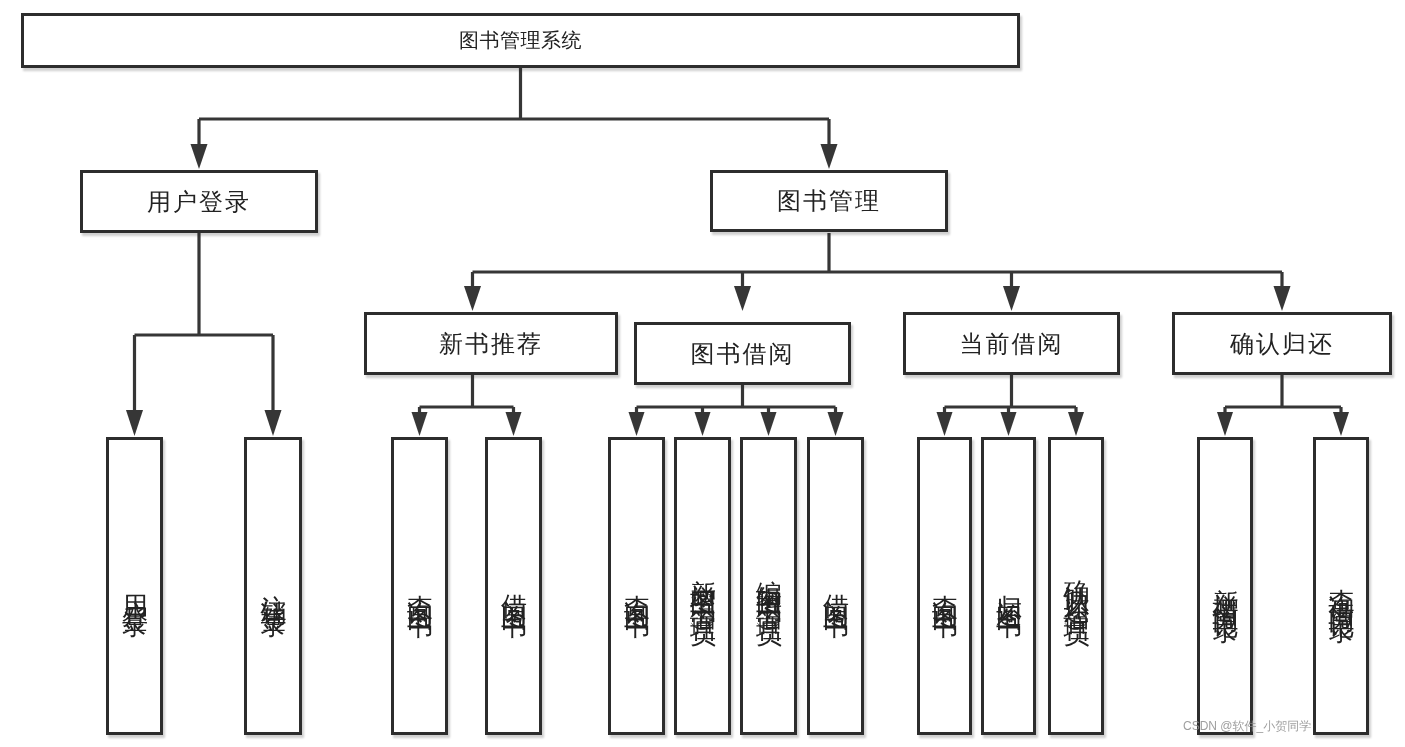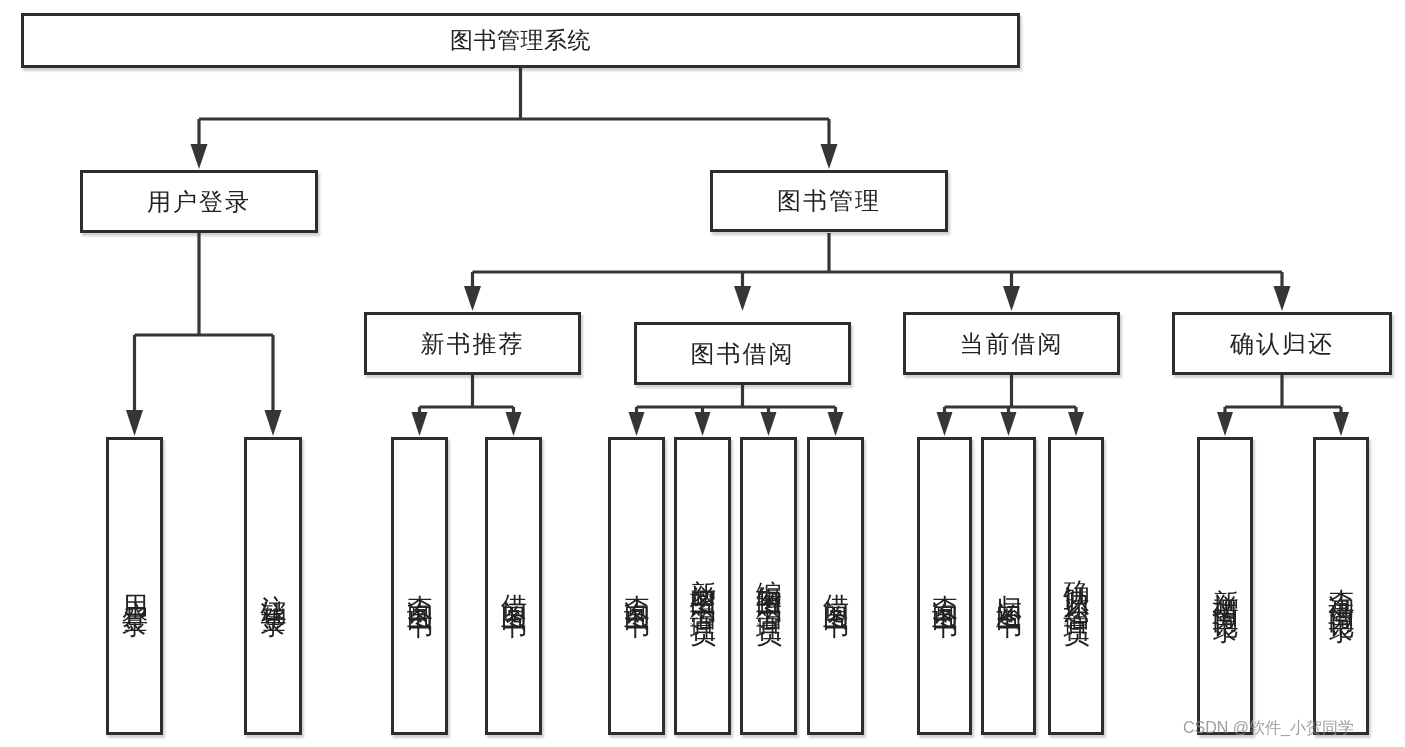--- a/index.html
+++ b/index.html
@@ -9,25 +9,25 @@
   body{width:1405px;height:747px;overflow:hidden;
        font-family:"Liberation Sans","DejaVu Sans",sans-serif;color:var(--text);}
   .stage{position:relative;width:1405px;height:747px;background:var(--bg);}
   svg.wires{position:absolute;left:0;top:0;z-index:1;}
   svg.wires path{fill:none;stroke:var(--line);stroke-width:3.2;}
   svg.wires polygon{fill:var(--line);stroke:none;}
   .box{position:absolute;box-sizing:border-box;background:#fff;border:3px solid var(--border);
        display:flex;align-items:center;justify-content:center;z-index:2;
        box-shadow:2px 3px 2px rgba(40,40,40,.22);}
   .box.h{font-size:24px;letter-spacing:2px;white-space:nowrap;}
-  .box.h.root{font-size:23px;letter-spacing:.5px;}
+  .box.h.root{font-size:20px;letter-spacing:.5px;}
   .box.v .vtext{writing-mode:vertical-lr;text-orientation:mixed;
        font-size:26px;letter-spacing:6px;line-height:1.15;}
   .watermark{position:absolute;left:1183px;top:718px;z-index:5;
-       font-size:16px;color:var(--watermark);opacity:.85;white-space:nowrap;}
+       font-size:12px;color:var(--watermark);opacity:.85;white-space:nowrap;}
 </style>
 </head>
 <body>
 
 <div class="stage">
 
   <svg class="wires" width="1405" height="747" viewBox="0 0 1405 747">
     <g>
       <path d="M520.5 68 V119 M199 119 H829 M199 119 V146 M829 119 V146"></path>
       <polygon points="199,169 190.5,144 207.5,144"></polygon>
@@ -68,21 +68,21 @@
       <polygon points="1225,436 1217,412 1233,412"></polygon>
       <polygon points="1341,436 1333,412 1349,412"></polygon>
     </g>
   </svg>
 
   <div class="box h root" style="left:21px;top:13px;width:999px;height:55px;">图书管理系统</div>
 
   <div class="box h" style="left:80px;top:170px;width:238px;height:63px;">用户登录</div>
   <div class="box h" style="left:710px;top:170px;width:238px;height:62px;">图书管理</div>
 
-  <div class="box h" style="left:364px;top:312px;width:217px;height:63px;">新书推荐</div>
+  <div class="box h" style="left:364px;top:312px;width:254px;height:63px;">新书推荐</div>
   <div class="box h" style="left:634px;top:322px;width:217px;height:63px;">图书借阅</div>
   <div class="box h" style="left:903px;top:312px;width:217px;height:63px;">当前借阅</div>
   <div class="box h" style="left:1172px;top:312px;width:220px;height:63px;">确认归还</div>
 
   <div class="box v" style="left:106px;top:437px;width:57px;height:298px;">
     <span class="vtext">用户登录</span>
   </div>
   <div class="box v" style="left:244px;top:437px;width:58px;height:298px;">
     <span class="vtext">注销登录</span>
   </div>

